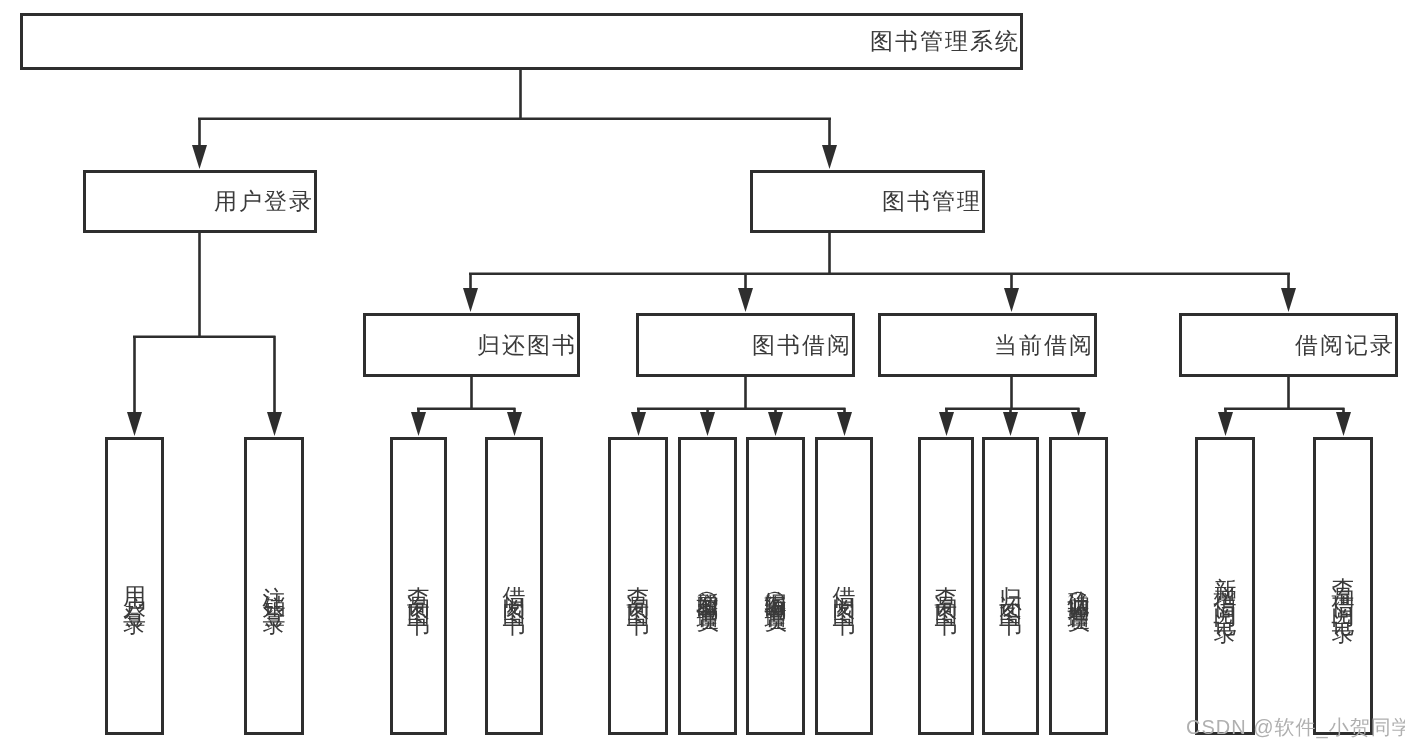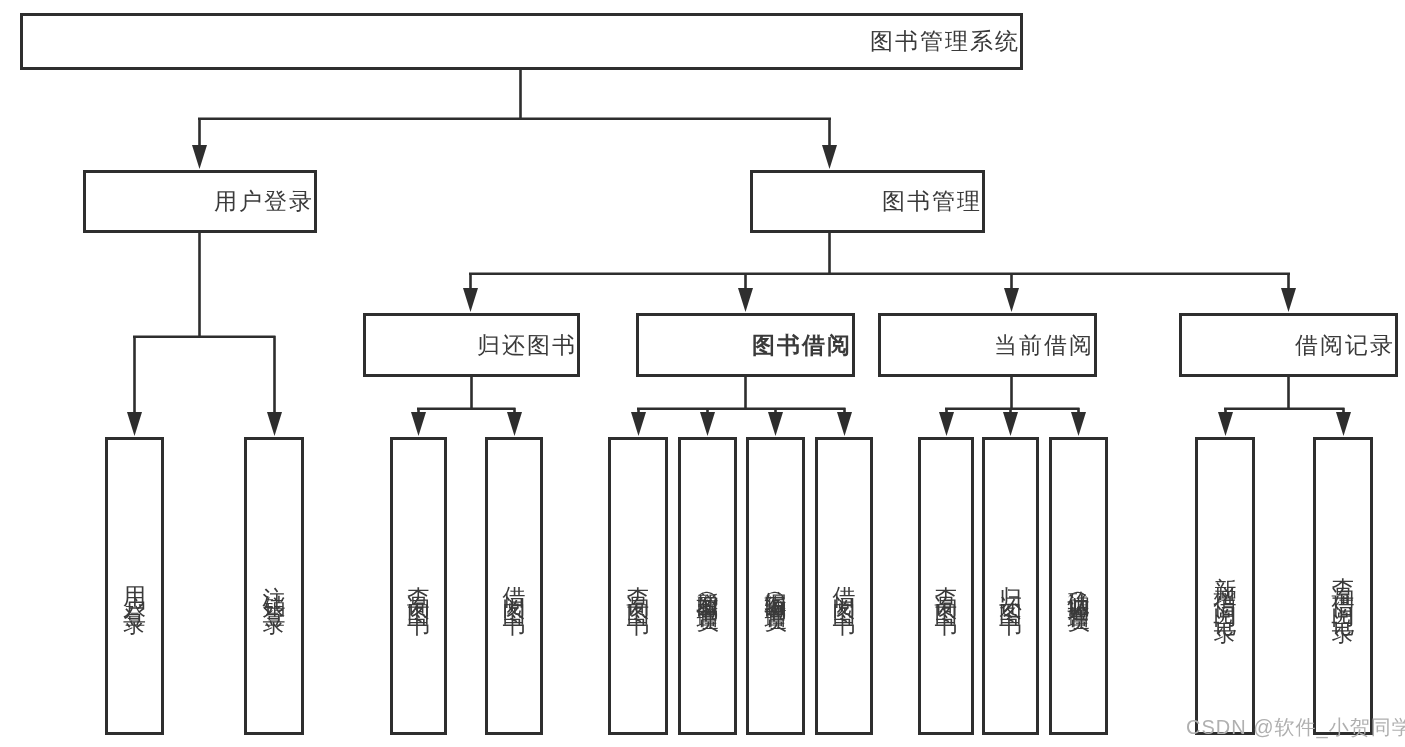--- a/index.html
+++ b/index.html
@@ -99,21 +99,21 @@
   <div class="hbox" style="left:83px;top:170px;width:234px;height:63px;">
     <span>用户登录</span>
   </div>
   <div class="hbox" style="left:712px;top:170px;width:235px;height:63px;margin-left:38px;">
     <span>图书管理</span>
   </div>
 
   <div class="hbox" style="left:363px;top:313px;width:217px;height:64px;">
     <span>归还图书</span>
   </div>
-  <div class="hbox" style="left:636px;top:313px;width:219px;height:64px;font-weight:bold;">
+  <div class="hbox" style="left:636px;top:313px;width:219px;height:64px;">
     <span>图书借阅</span>
   </div>
   <div class="hbox" style="left:878px;top:313px;width:219px;height:64px;">
     <span>当前借阅</span>
   </div>
   <div class="hbox" style="left:1179px;top:313px;width:219px;height:64px;">
     <span>借阅记录</span>
   </div>
 
   <div class="leaf" style="left:105px;width:59px;">

